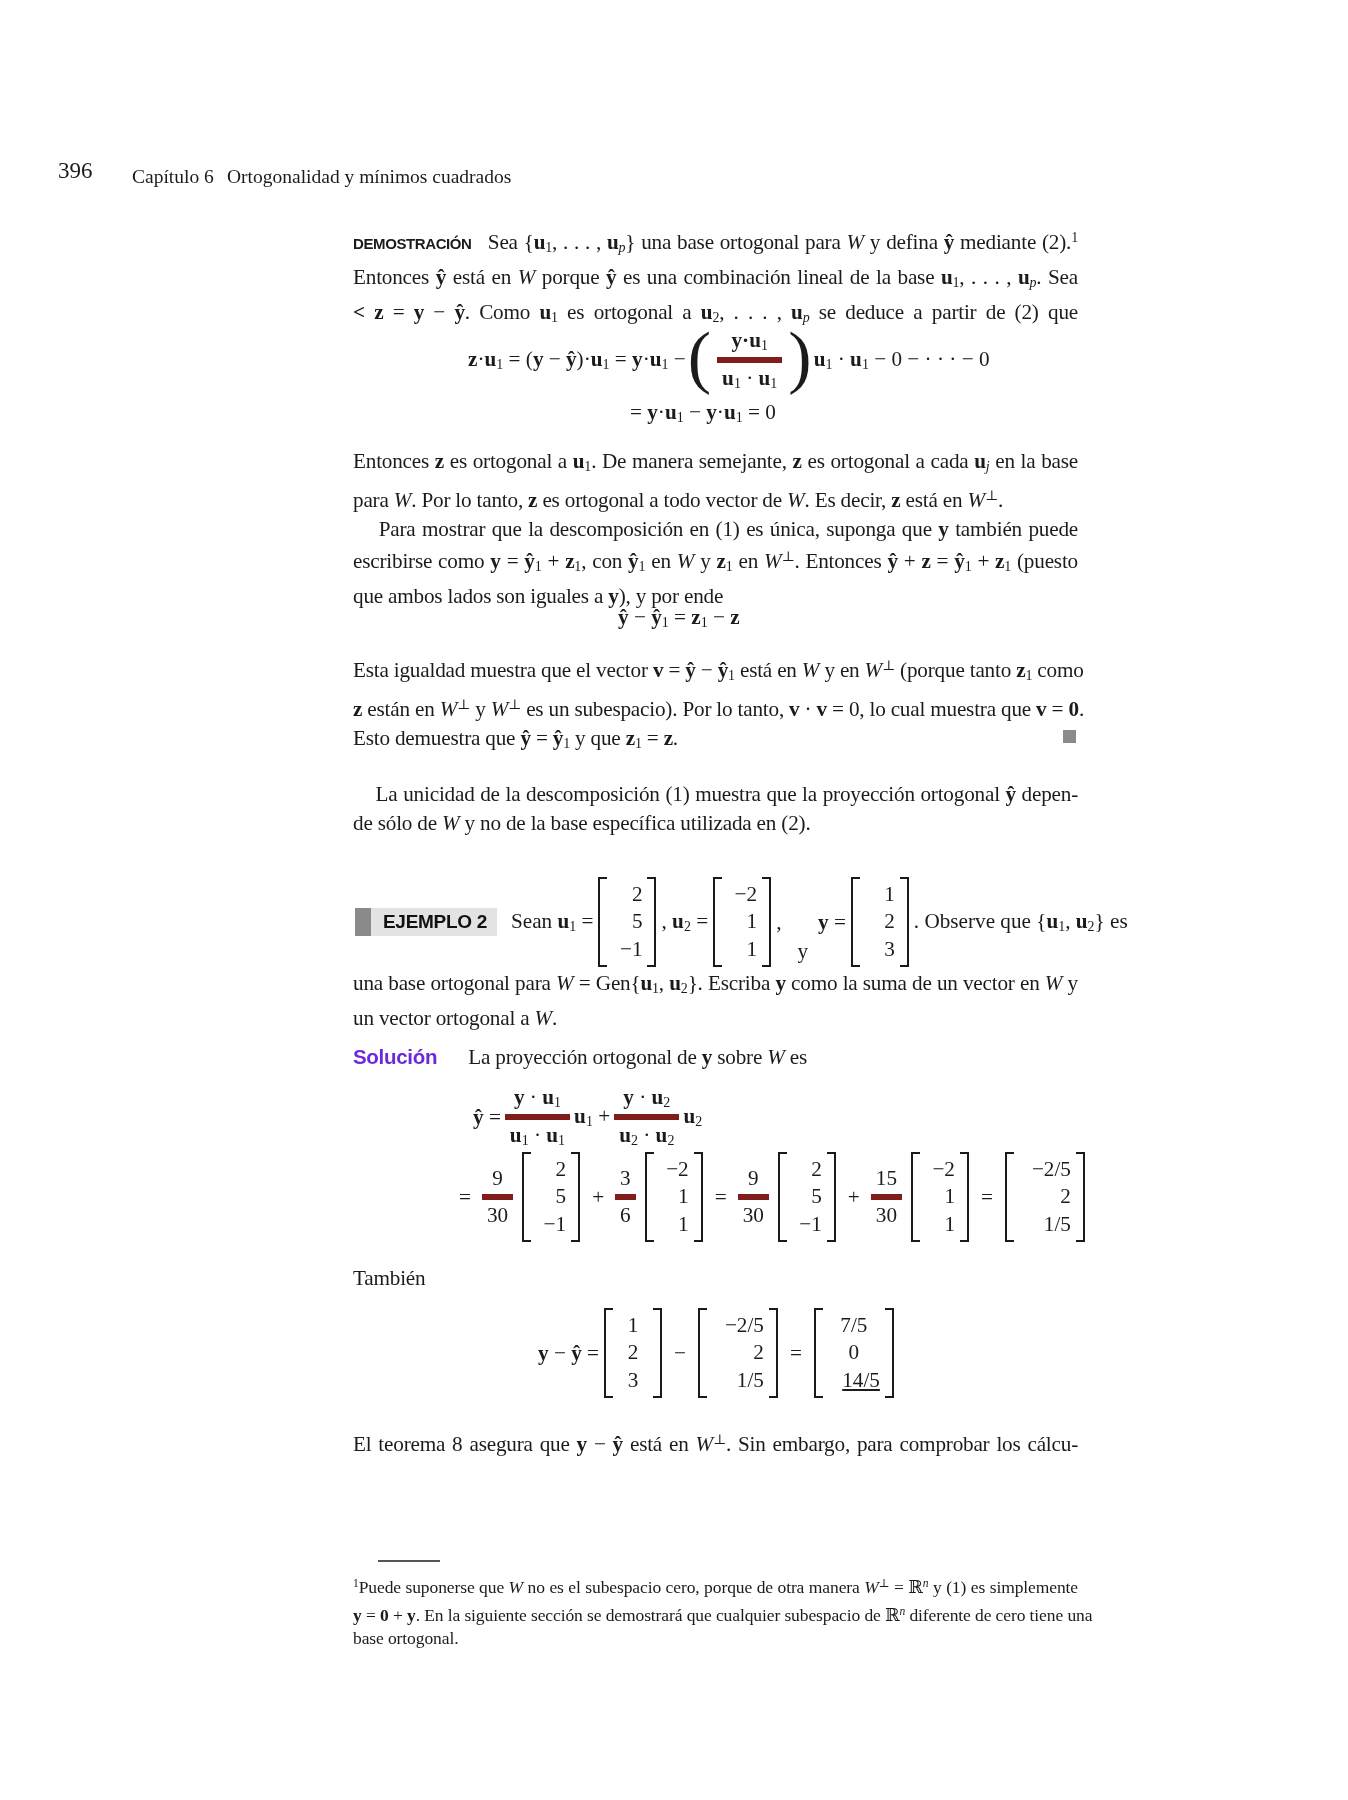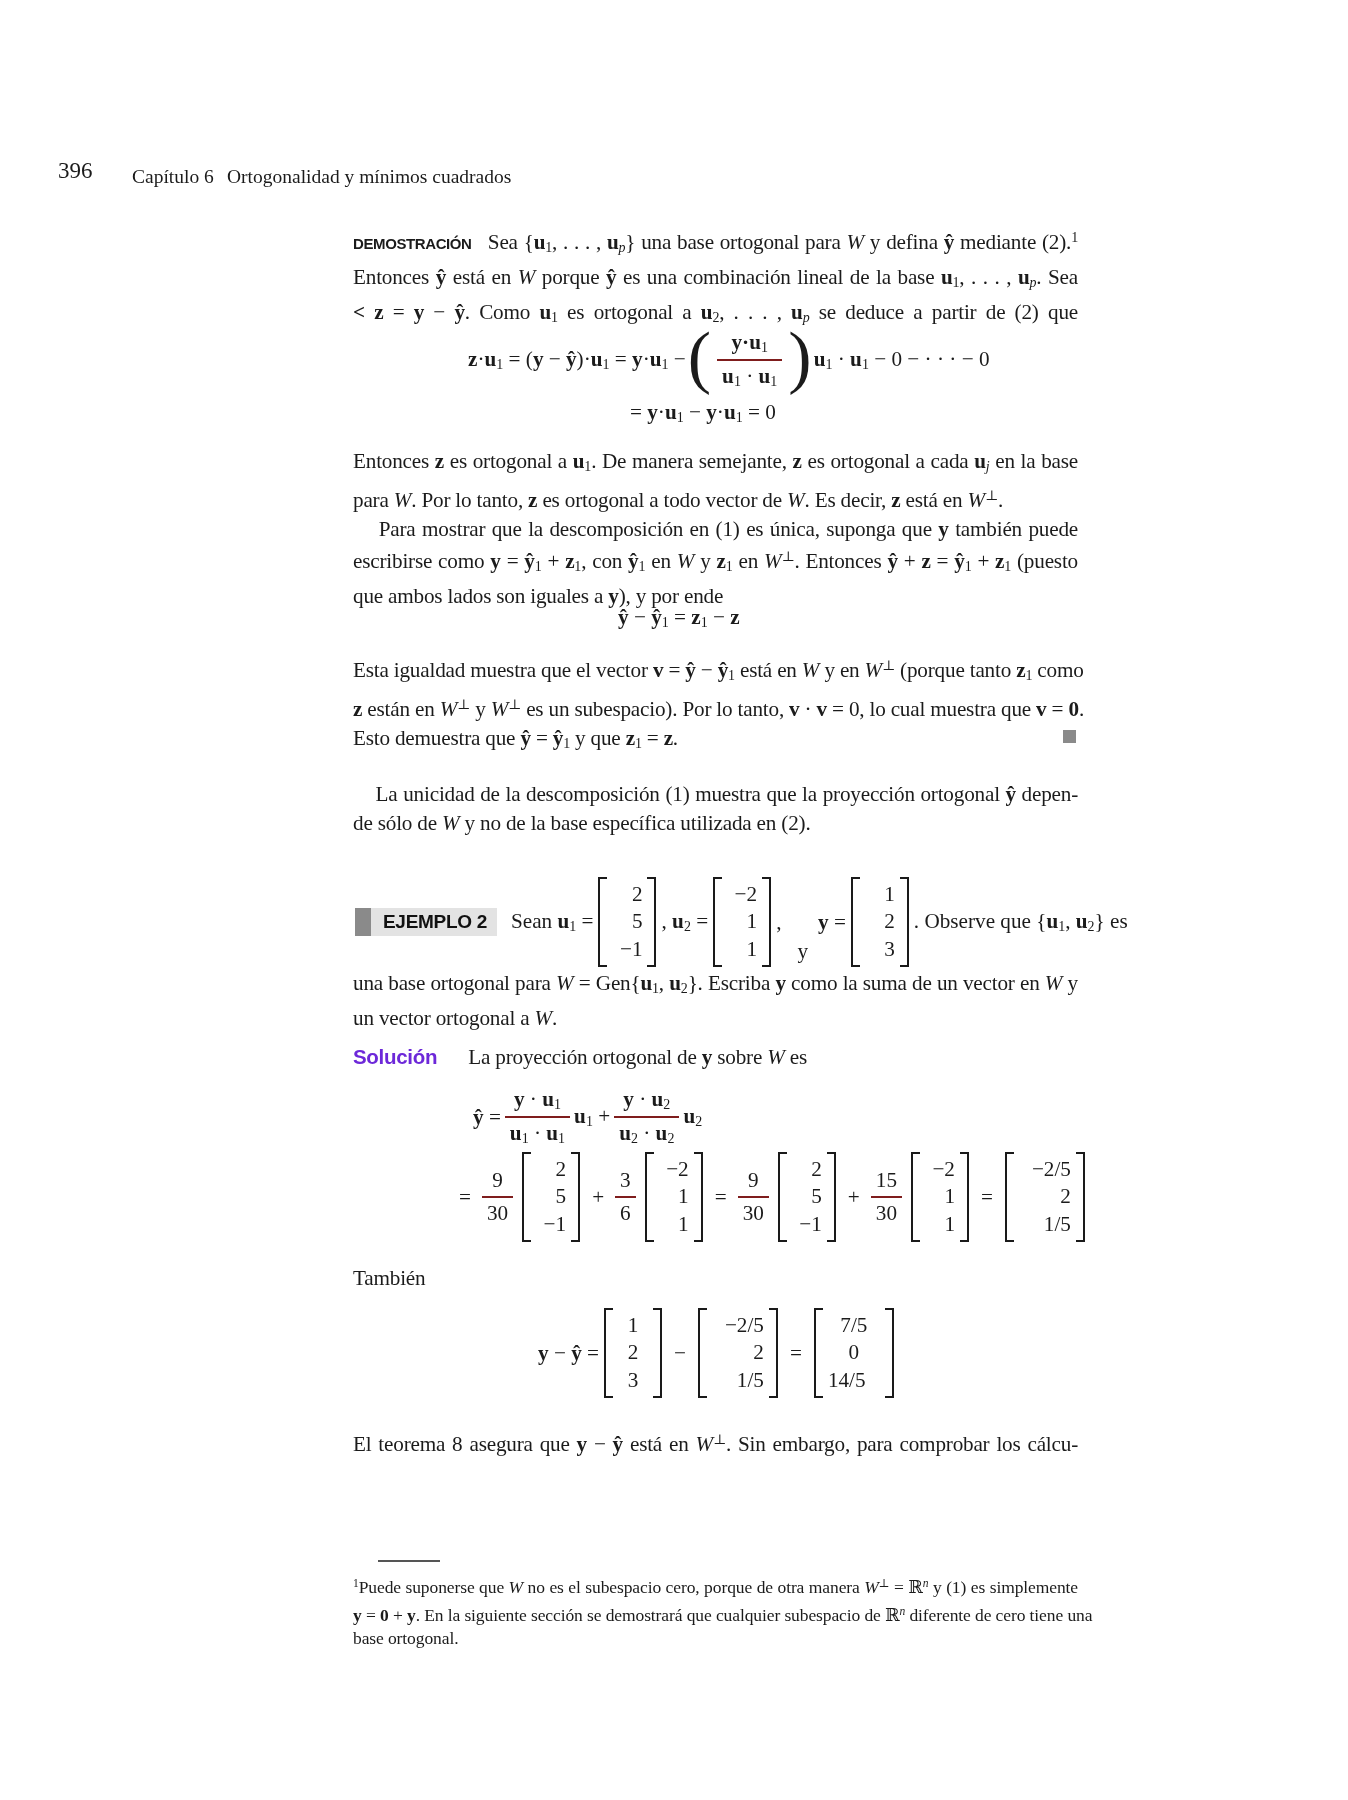--- a/index.html
+++ b/index.html
@@ -16,21 +16,21 @@
   .ln.last{text-align:left;text-align-last:auto;}
   sub{font-size:66%;vertical-align:-0.22em;}
   sup{font-size:66%;vertical-align:0.5em;}
   b{font-weight:bold;}
   .flabel{font-family:"Liberation Sans","DejaVu Sans",sans-serif;font-weight:700;
           font-size:15px;letter-spacing:-0.4px;}
   
   .eqrow{display:flex;align-items:center;font-size:21.2px;white-space:nowrap;}
   .fr{display:inline-flex;flex-direction:column;align-items:center;margin:0 4px;}
   .fr .n{padding:0 5px 3px;}
-  .fr .d{border-top:2px solid #7f1d1d;padding:3px 5px 0;}
+  .fr .d{border-top:6px solid #7f1d1d;padding:3px 5px 0;}
   .pa{font-size:70px;line-height:0.85;font-weight:400;margin:0 2px;transform:translateY(-3px);}
   
   .mx{display:inline-flex;align-items:stretch;margin:0 5px;}
   .bk{width:7px;}
   .bk.l{border:2px solid #1a1a1a;border-right:none;}
   .bk.r{border:2px solid #1a1a1a;border-left:none;}
   .mx-c{display:flex;flex-direction:column;justify-content:center;padding:4px 5px;}
   .mx-c .cell{text-align:right;line-height:27.5px;min-width:30px;}
   .mx.wide .mx-c .cell{min-width:52px;}
   .opgap{margin:0 7px;}
@@ -262,21 +262,21 @@
         <span class="cell">1/5</span>
       </span>
       <span class="bk r"></span>
     </span>
     <span class="opgap">=</span>
     <span class="mx wide">
       <span class="bk l"></span>
       <span class="mx-c">
         <span class="cell" style="text-align:center;">7/5</span>
         <span class="cell" style="text-align:center;">0</span>
-        <span class="cell" style="text-align:left;">14/5</span>
+        <span class="cell" style="text-align:right;text-decoration:underline;">14/5</span>
       </span>
       <span class="bk r"></span>
     </span>
   </div>
 
   <div class="abs para" style="top:1426px;">
     <div class="ln">El teorema 8 asegura que <b>y</b> − <b>ŷ</b> está en <i>W</i><sup>⊥</sup>. Sin embargo, para comprobar los cálcu-</div>
   </div>
 
   <div class="abs fn-rule"></div>

